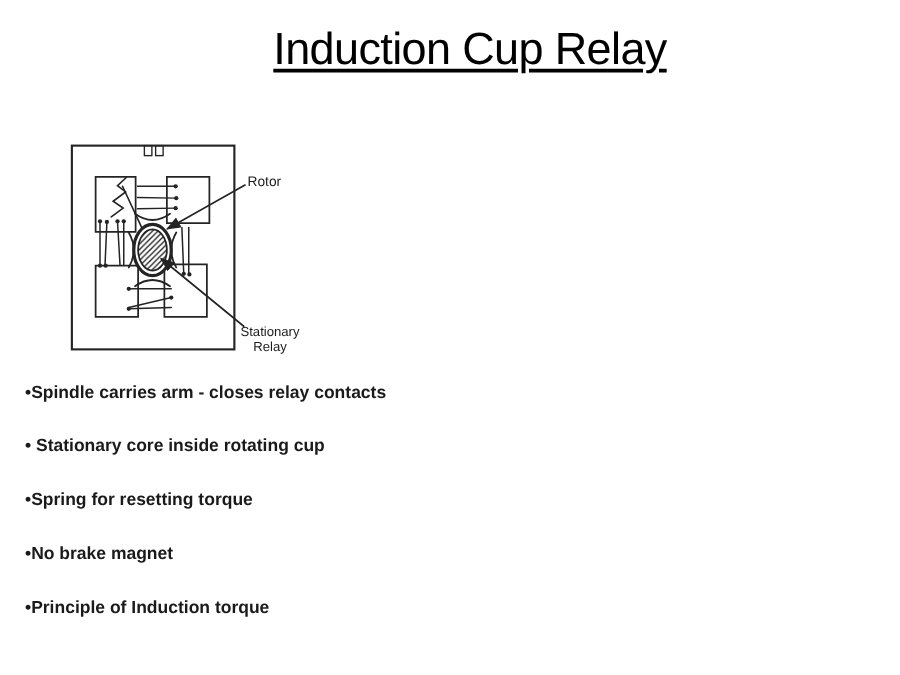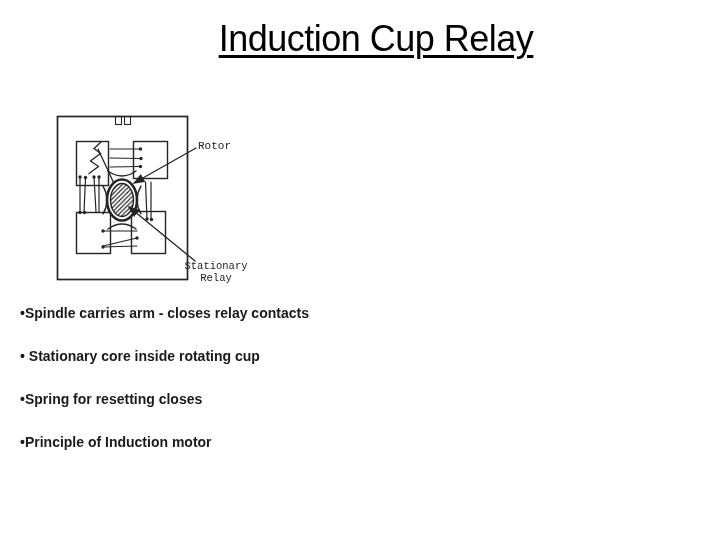--- a/index.html
+++ b/index.html
@@ -19,21 +19,21 @@
     font-weight: 400;
     letter-spacing: -0.5px;
     color: #000000;
     text-decoration: underline;
     text-decoration-thickness: 2.5px;
     text-underline-offset: 4px;
   }
   .figure {
     position: absolute;
     left: 54px; top: 112px;
-    width: 212px; height: 182px; font-family: Liberation Mono, monospace;
+    width: 212px; height: 182px;
   }
   .figure svg { position: absolute; left: 0; top: 0; }
   .fig-label {
     position: absolute;
     color: #1c1c1c;
     font-size: 11px;
     line-height: 12px;
     white-space: nowrap;
   }
   .fig-label.rotor { left: 144px; top: 28px; }
@@ -140,17 +140,18 @@
       <line x1="141" y1="149" x2="75" y2="95" stroke-width="1.3" marker-end="url(#ah)"></line>
     </svg>
 
     <div class="fig-label rotor">Rotor</div>
     <div class="fig-label core">Stationary Relay</div>
   </div>
 
   <div class="bullets">
     <div class="bullet">•Spindle carries arm - closes relay contacts</div>
     <div class="bullet">• Stationary core inside rotating cup</div>
-    <div class="bullet">•Spring for resetting closes</div>
-    <div class="bullet">•Principle of Induction motor</div>
+    <div class="bullet">•Spring for resetting torque</div>
+    <div class="bullet">•No brake magnet</div>
+    <div class="bullet">•Principle of Induction torque</div>
   </div>
 
 </div>
 
 </body></html>

